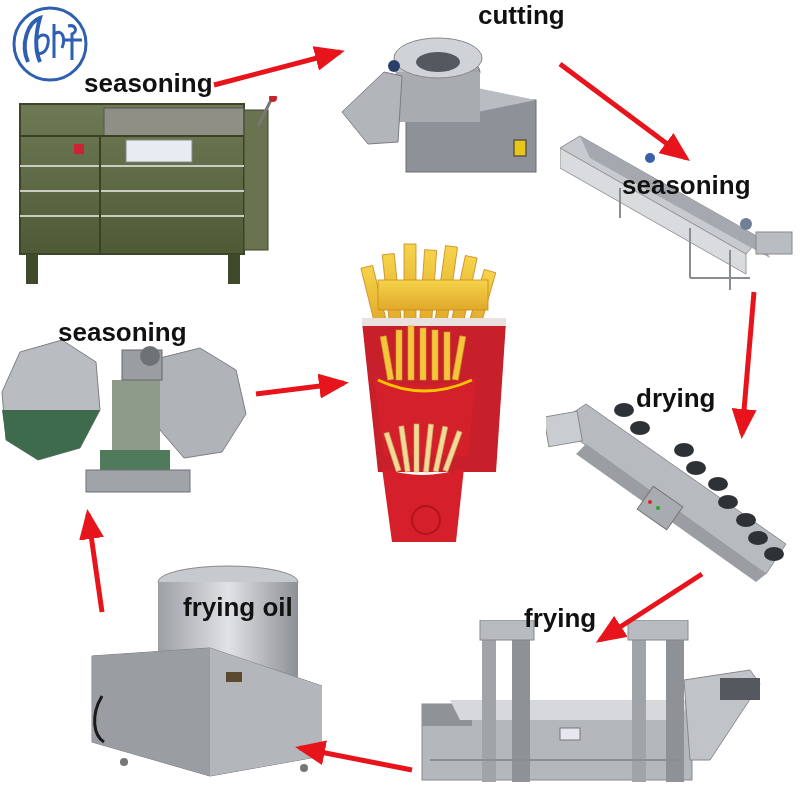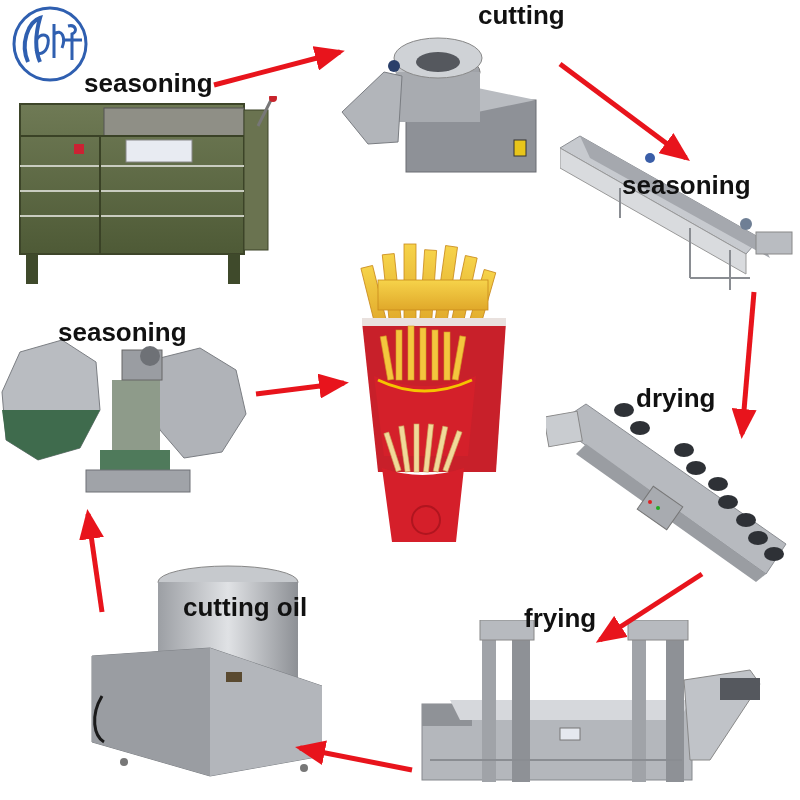--- a/index.html
+++ b/index.html
@@ -145,21 +145,21 @@
       <rect x="68" y="26" width="140" height="110" fill="url(#gDrum)"></rect>
       <polygon points="2,100 120,92 232,130 232,200 120,220 2,186" fill="#a8abb0" stroke="#7d8085"></polygon>
       <polygon points="2,100 120,92 120,220 2,186" fill="#9a9da2"></polygon>
       <polygon points="120,92 232,130 232,200 120,220" fill="#b3b6bb"></polygon>
       <rect x="136" y="116" width="16" height="10" fill="#5a4a30"></rect>
       <path d="M12 140 C0 160, 4 180, 14 186" stroke="#1a1a1a" stroke-width="3" fill="none"></path>
       <circle cx="34" cy="206" r="4" fill="#777"></circle>
       <circle cx="214" cy="212" r="4" fill="#777"></circle>
     </svg>
   </div>
-  <div class="label" style="left:183px; top:594px;">cutting oil</div>
+  <div class="label" style="left:183px; top:594px;">frying oil</div>
 
   <div class="machine" style="left:0px; top:340px; width:250px; height:160px;">
     <svg width="250" height="160" viewBox="0 0 250 160">
       <polygon points="20,12 62,0 96,22 100,70 80,108 38,120 6,100 2,52" fill="#b9bcc1" stroke="#7b7e83"></polygon>
       <polygon points="2,70 100,70 80,108 38,120 6,100" fill="#3f6b4d"></polygon>
       <polygon points="160,18 200,8 236,30 246,74 222,112 184,118 160,90 150,50" fill="#b0b3b8" stroke="#7b7e83"></polygon>
       <rect x="112" y="40" width="48" height="70" fill="#8e9b8a"></rect>
       <rect x="100" y="110" width="70" height="30" fill="#4f7a5b"></rect>
       <rect x="86" y="130" width="104" height="22" fill="#a0a3a8" stroke="#6e7176"></rect>
       <rect x="122" y="10" width="40" height="30" fill="#9a9da2" stroke="#666"></rect>

